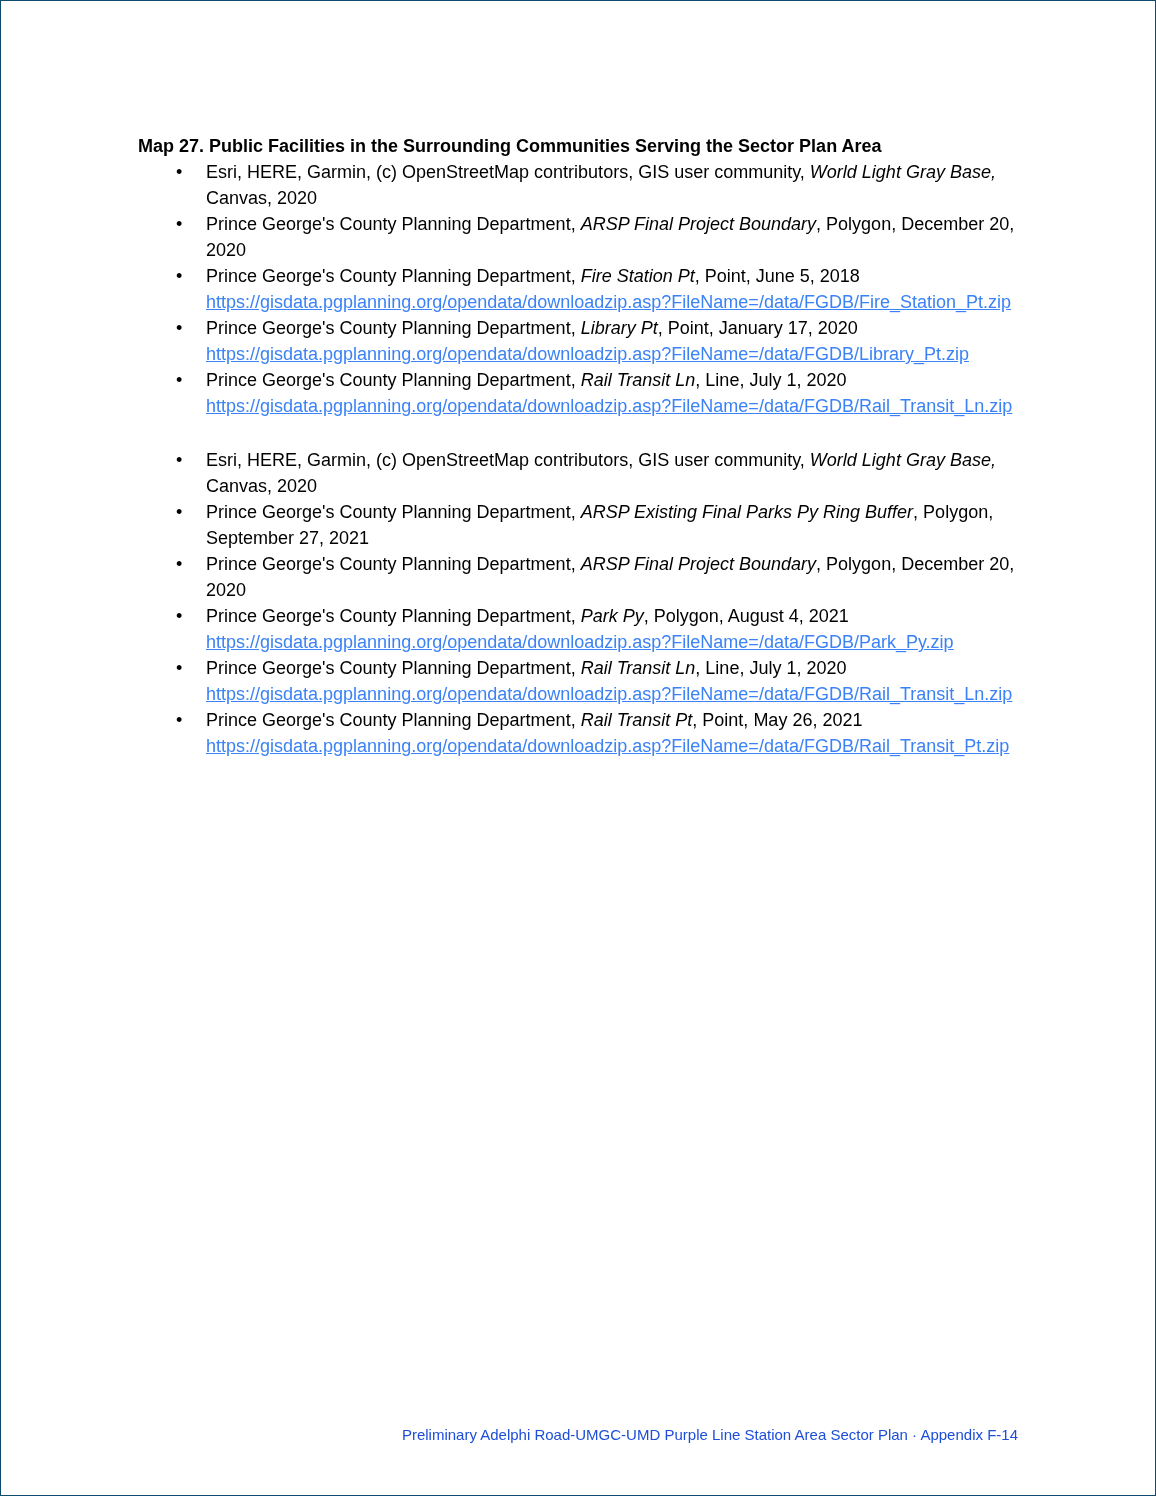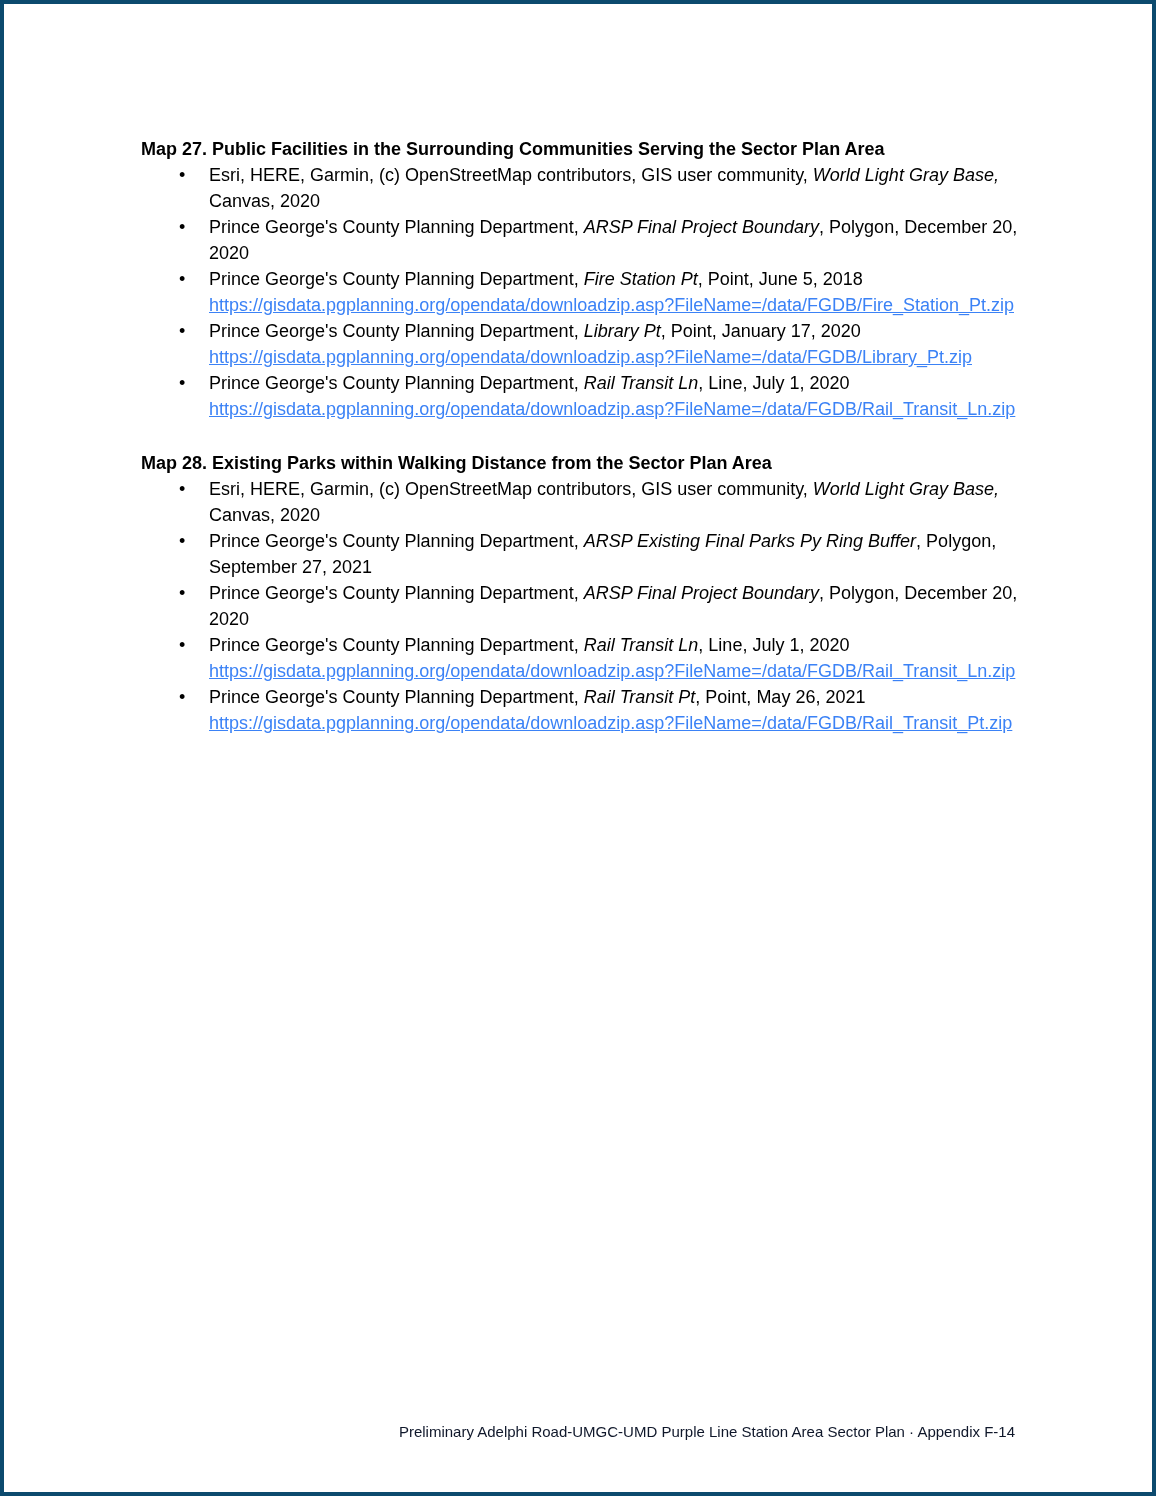--- a/index.html
+++ b/index.html
@@ -6,21 +6,21 @@
     margin: 0;
     padding: 0;
     background: #ffffff;
   }
   .page {
     position: relative;
     width: 1156px;
     height: 1496px;
     background: #ffffff;
     box-sizing: border-box;
-    border: 4px solid #0c4a6e;
+    border: 1px solid #0c4a6e;
     font-family: "Liberation Sans", sans-serif;
     color: #000000;
   }
   .content {
     position: absolute;
     top: 132px;
     left: 137px;
     width: 880px;
     font-size: 18px;
     line-height: 26px;
@@ -57,40 +57,40 @@
     overflow-wrap: break-word;
     word-break: break-word;
     cursor: pointer;
   }
   .footer {
     position: absolute;
     right: 137px;
     bottom: 50px;
     font-size: 15px;
     line-height: 20px;
-    color: #0f172a;
+    color: #1d4ed8;
     text-align: right;
   }
 </style>
 </head>
 <body>
 
 <div class="page">
   <div class="content">
       <h2 class="section-title">Map 27. Public Facilities in the Surrounding Communities Serving the Sector Plan Area</h2>
       <ul class="bullet-list">
         <li><span class="seg-normal">Esri, HERE, Garmin, (c) OpenStreetMap contributors, GIS user community, </span><span class="seg-italic">World Light Gray Base,</span><span class="seg-normal"> Canvas, 2020</span></li>
         <li><span class="seg-normal">Prince George's County Planning Department, </span><span class="seg-italic">ARSP Final Project Boundary</span><span class="seg-normal">, Polygon, December 20, 2020</span></li>
         <li><span class="seg-normal">Prince George's County Planning Department, </span><span class="seg-italic">Fire Station Pt</span><span class="seg-normal">, Point, June 5, 2018 </span><a href="#" class="download-link">https://gisdata.pgplanning.org/opendata/downloadzip.asp?FileName=/data/FGDB/Fire_Station_Pt.zip</a></li>
         <li><span class="seg-normal">Prince George's County Planning Department, </span><span class="seg-italic">Library Pt</span><span class="seg-normal">, Point, January 17, 2020 </span><a href="#" class="download-link">https://gisdata.pgplanning.org/opendata/downloadzip.asp?FileName=/data/FGDB/Library_Pt.zip</a></li>
         <li><span class="seg-normal">Prince George's County Planning Department, </span><span class="seg-italic">Rail Transit Ln</span><span class="seg-normal">, Line, July 1, 2020 </span><a href="#" class="download-link">https://gisdata.pgplanning.org/opendata/downloadzip.asp?FileName=/data/FGDB/Rail_Transit_Ln.zip</a></li>
       </ul>
-      <h2 class="section-title">Map 28. Existing Parks within Walking Distance from the Sector Plan Area</h2>
       <ul class="bullet-list">
         <li><span class="seg-normal">Esri, HERE, Garmin, (c) OpenStreetMap contributors, GIS user community, </span><span class="seg-italic">World Light Gray Base,</span><span class="seg-normal"> Canvas, 2020</span></li>
         <li><span class="seg-normal">Prince George's County Planning Department, </span><span class="seg-italic">ARSP Existing Final Parks Py Ring Buffer</span><span class="seg-normal">, Polygon, September 27, 2021</span></li>
         <li><span class="seg-normal">Prince George's County Planning Department, </span><span class="seg-italic">ARSP Final Project Boundary</span><span class="seg-normal">, Polygon, December 20, 2020</span></li>
+        <li><span class="seg-normal">Prince George's County Planning Department, </span><span class="seg-italic">Park Py</span><span class="seg-normal">, Polygon, August 4, 2021 </span><a href="#" class="download-link">https://gisdata.pgplanning.org/opendata/downloadzip.asp?FileName=/data/FGDB/Park_Py.zip</a></li>
         <li><span class="seg-normal">Prince George's County Planning Department, </span><span class="seg-italic">Rail Transit Ln</span><span class="seg-normal">, Line, July 1, 2020 </span><a href="#" class="download-link">https://gisdata.pgplanning.org/opendata/downloadzip.asp?FileName=/data/FGDB/Rail_Transit_Ln.zip</a></li>
         <li><span class="seg-normal">Prince George's County Planning Department, </span><span class="seg-italic">Rail Transit Pt</span><span class="seg-normal">, Point, May 26, 2021 </span><a href="#" class="download-link">https://gisdata.pgplanning.org/opendata/downloadzip.asp?FileName=/data/FGDB/Rail_Transit_Pt.zip</a></li>
       </ul>
     </div>
   <div class="footer">Preliminary Adelphi Road-UMGC-UMD Purple Line Station Area Sector Plan · Appendix F-14</div>
 </div>
 
 </body></html>

